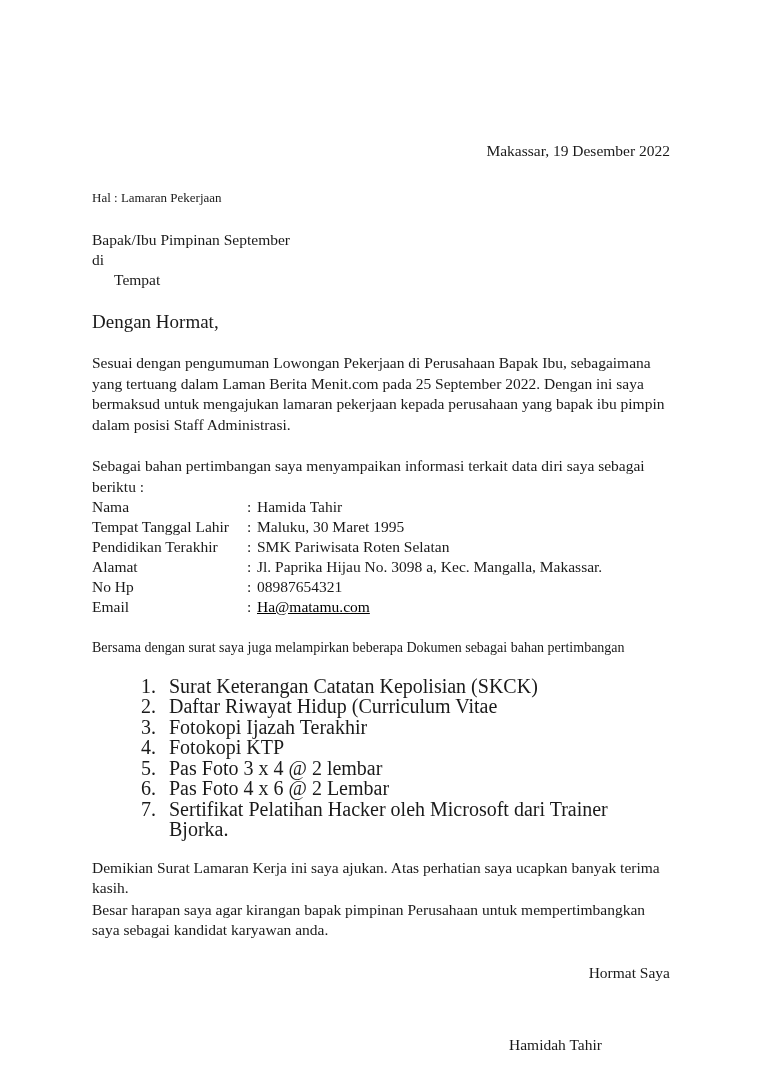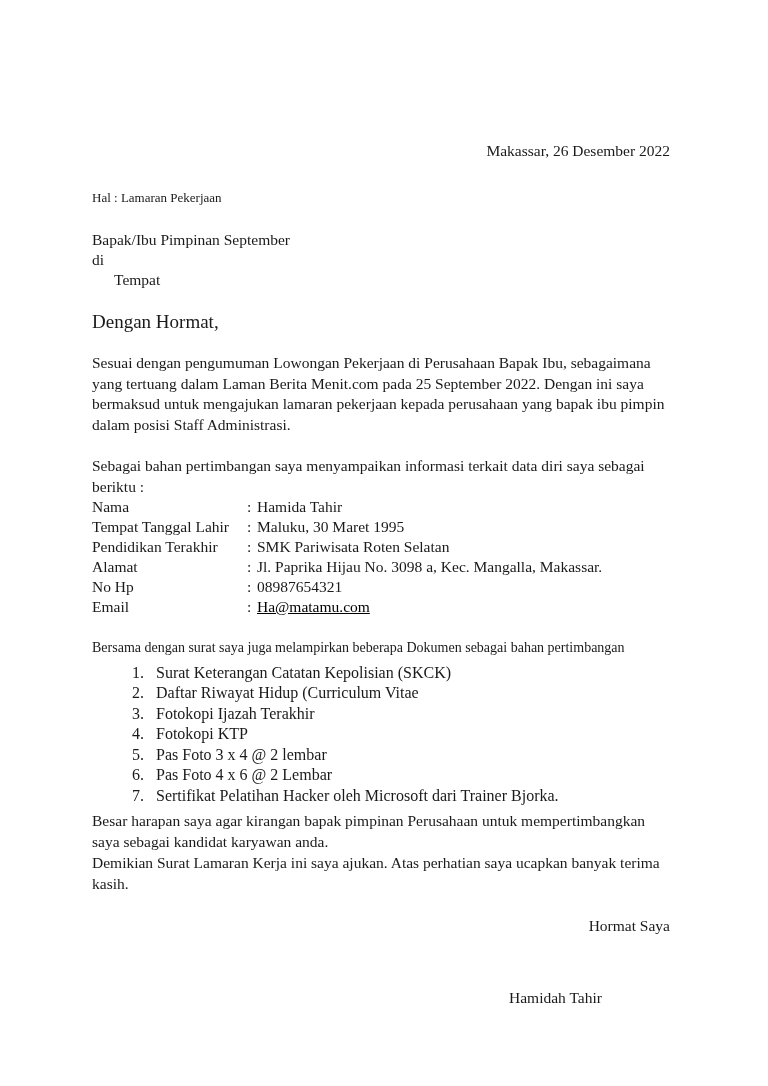--- a/index.html
+++ b/index.html
@@ -78,23 +78,23 @@
   .email-link {
     color: #000000;
     text-decoration: underline;
   }
   .attach-intro {
     font-size: 14px;
     line-height: 20.5px;
     padding-top: 21px;
   }
   ol.attach-list {
-    margin: 4px;
+    margin: 17px;
     padding: 0 0 0 52px;
-    font-size: 16px;
+    font-size: 20px;
     line-height: 20.5px;
   }
   ol.attach-list li {
     padding-left: 8px;
     margin: 0;
   }
   .closing {
     font-size: 15.5px;
     line-height: 20.5px;
     padding-top: 1px;
@@ -112,21 +112,21 @@
     padding-top: 52px;
     padding-left: 417px;
   }
 </style>
 </head>
 <body>
 
 <div class="page">
   <div class="content">
 
-    <div class="date-line">Makassar, 26 Desember 2022</div>
+    <div class="date-line">Makassar, 19 Desember 2022</div>
 
     <div class="subject">Hal : Lamaran Pekerjaan</div>
 
     <div class="recipient">
       <div>Bapak/Ibu Pimpinan September</div>
       <div>di</div>
       <div class="indent">Tempat</div>
     </div>
 
     <div class="salutation">Dengan Hormat,</div>
@@ -175,22 +175,22 @@
     <ol class="attach-list" id="attachments-list">
         <li>Surat Keterangan Catatan Kepolisian (SKCK)</li>
         <li>Daftar Riwayat Hidup (Curriculum Vitae</li>
         <li>Fotokopi Ijazah Terakhir</li>
         <li>Fotokopi KTP</li>
         <li>Pas Foto 3 x 4 @ 2 lembar</li>
         <li>Pas Foto 4 x 6 @ 2 Lembar</li>
         <li>Sertifikat Pelatihan Hacker oleh Microsoft dari Trainer Bjorka.</li>
       </ol>
 
+    <div class="closing">Demikian Surat Lamaran Kerja ini saya ajukan. Atas perhatian saya ucapkan banyak terima kasih.</div>
+
     <div class="closing">Besar harapan saya agar kirangan bapak pimpinan Perusahaan untuk mempertimbangkan saya sebagai kandidat karyawan anda.</div>
-
-    <div class="closing">Demikian Surat Lamaran Kerja ini saya ajukan. Atas perhatian saya ucapkan banyak terima kasih.</div>
 
     <div class="sign-off">Hormat Saya</div>
 
     <div class="signature-name">Hamidah Tahir</div>
 
   </div>
 </div>
 
 </body></html>

